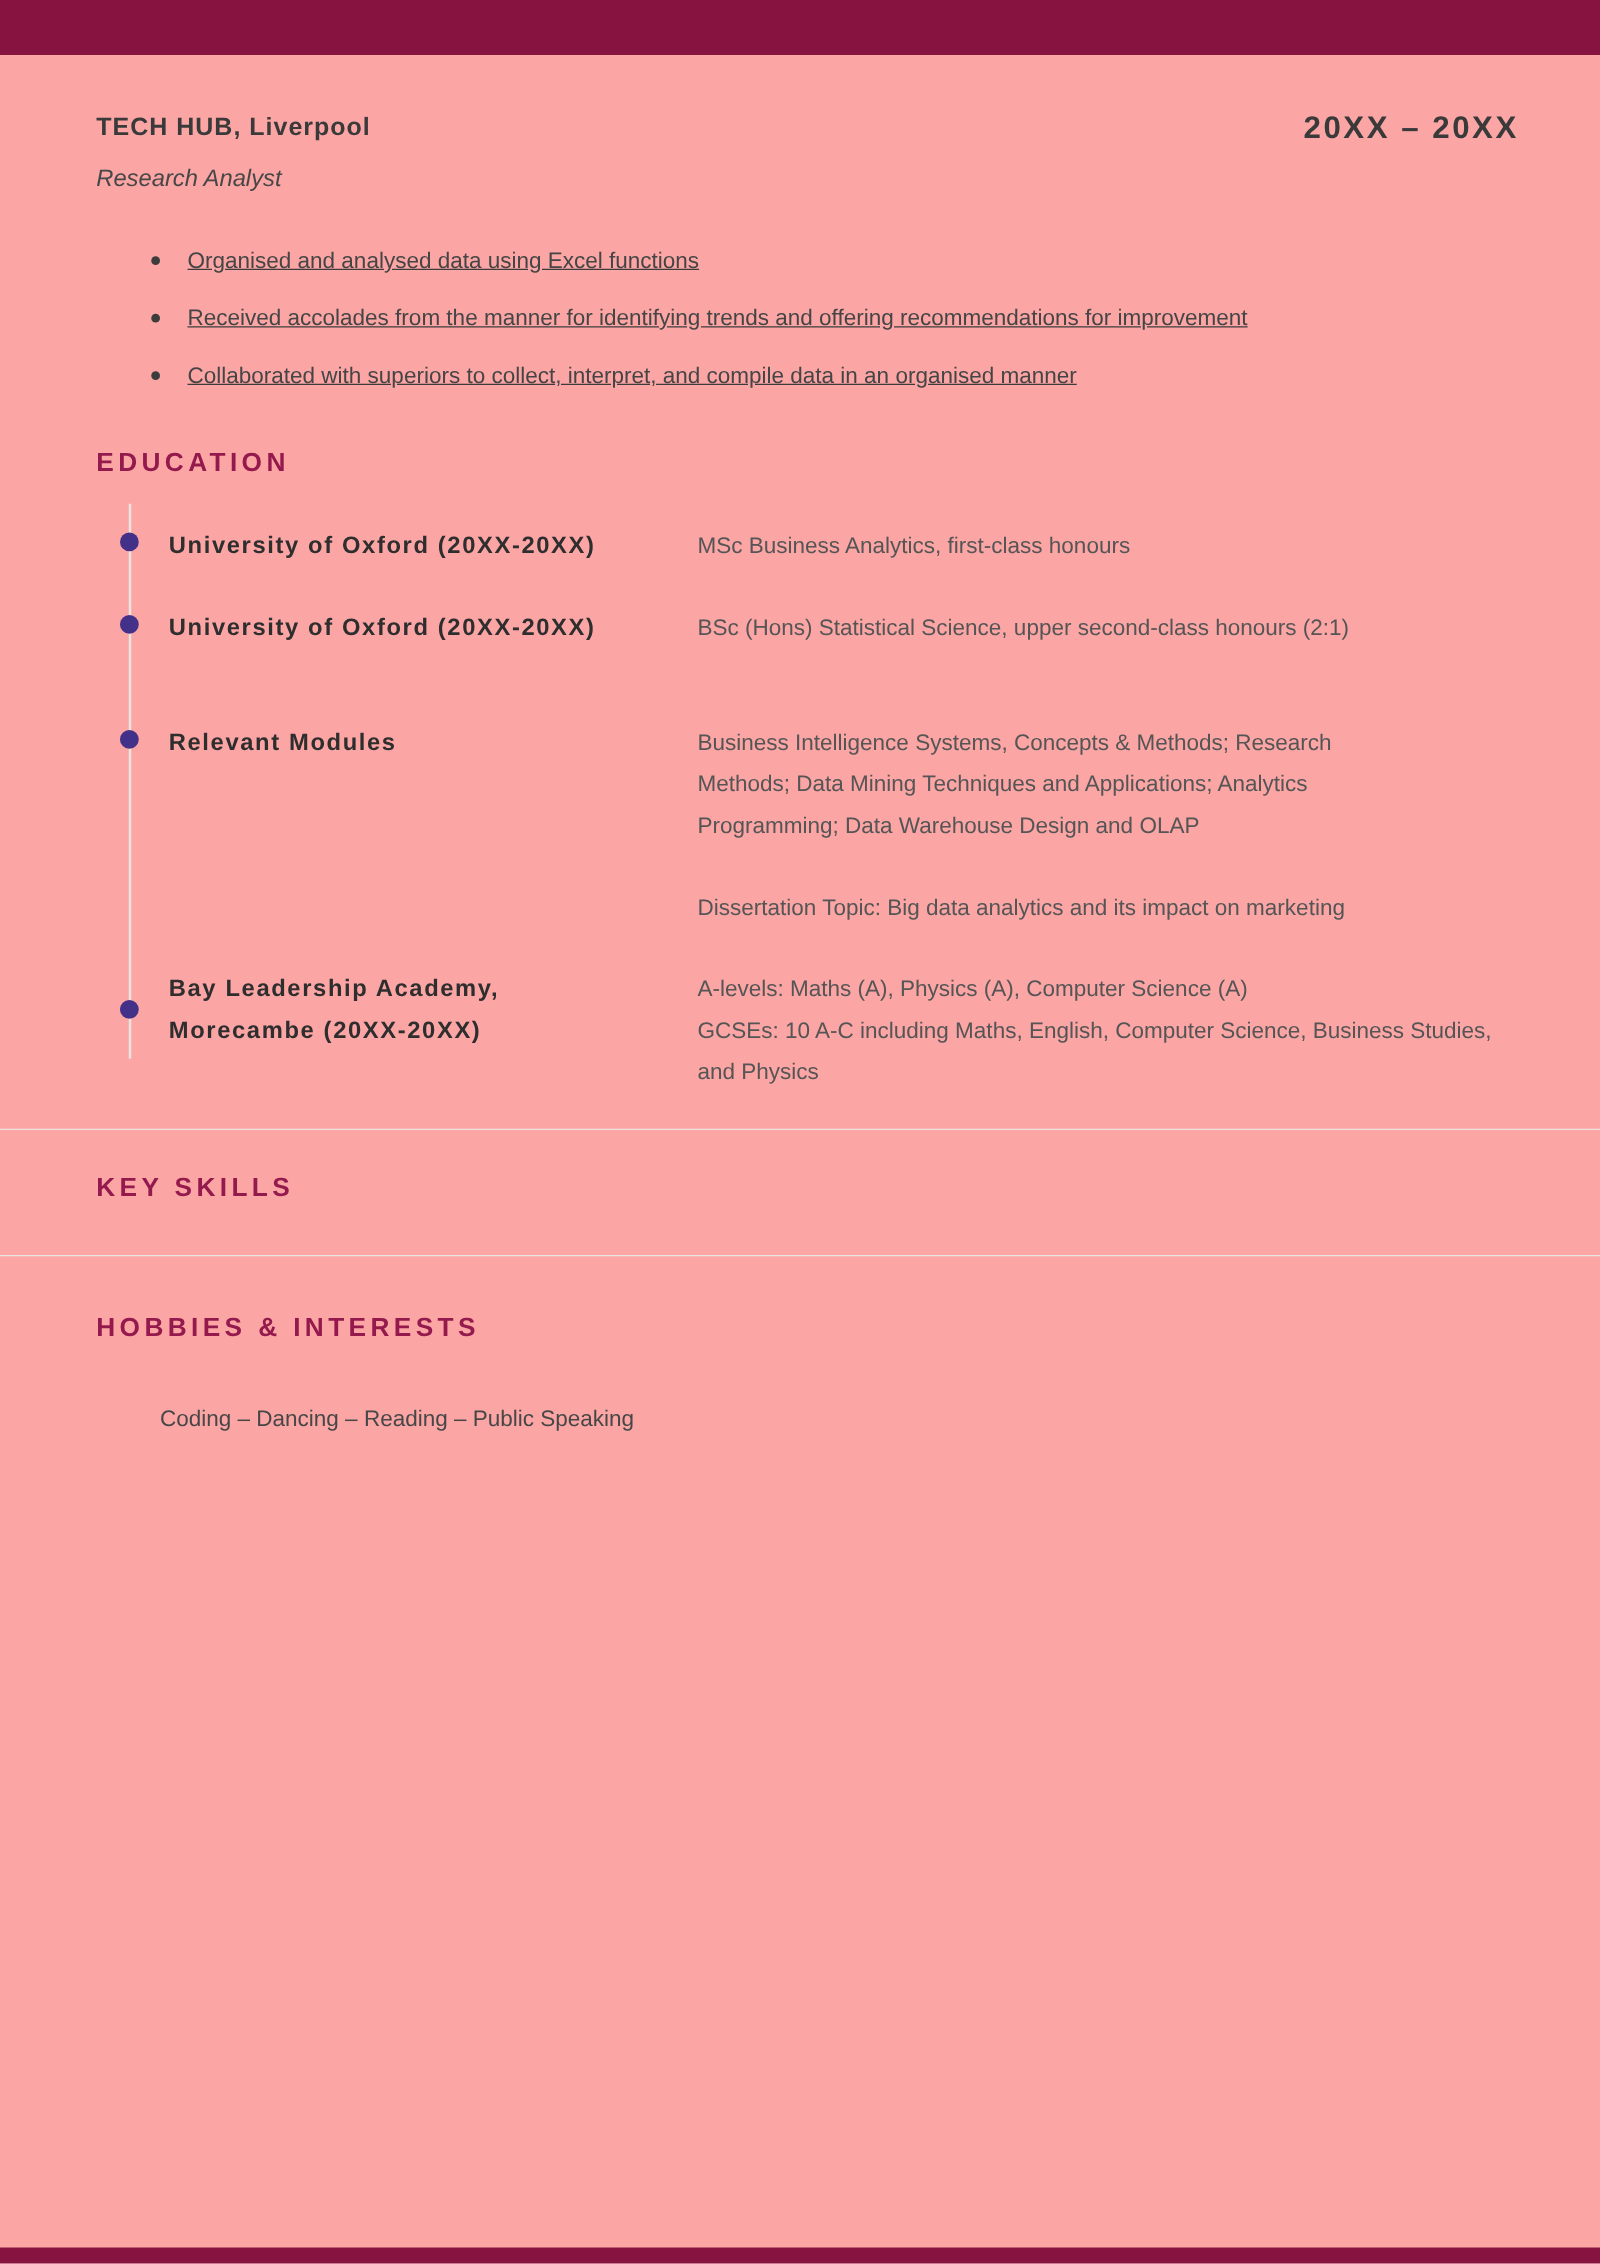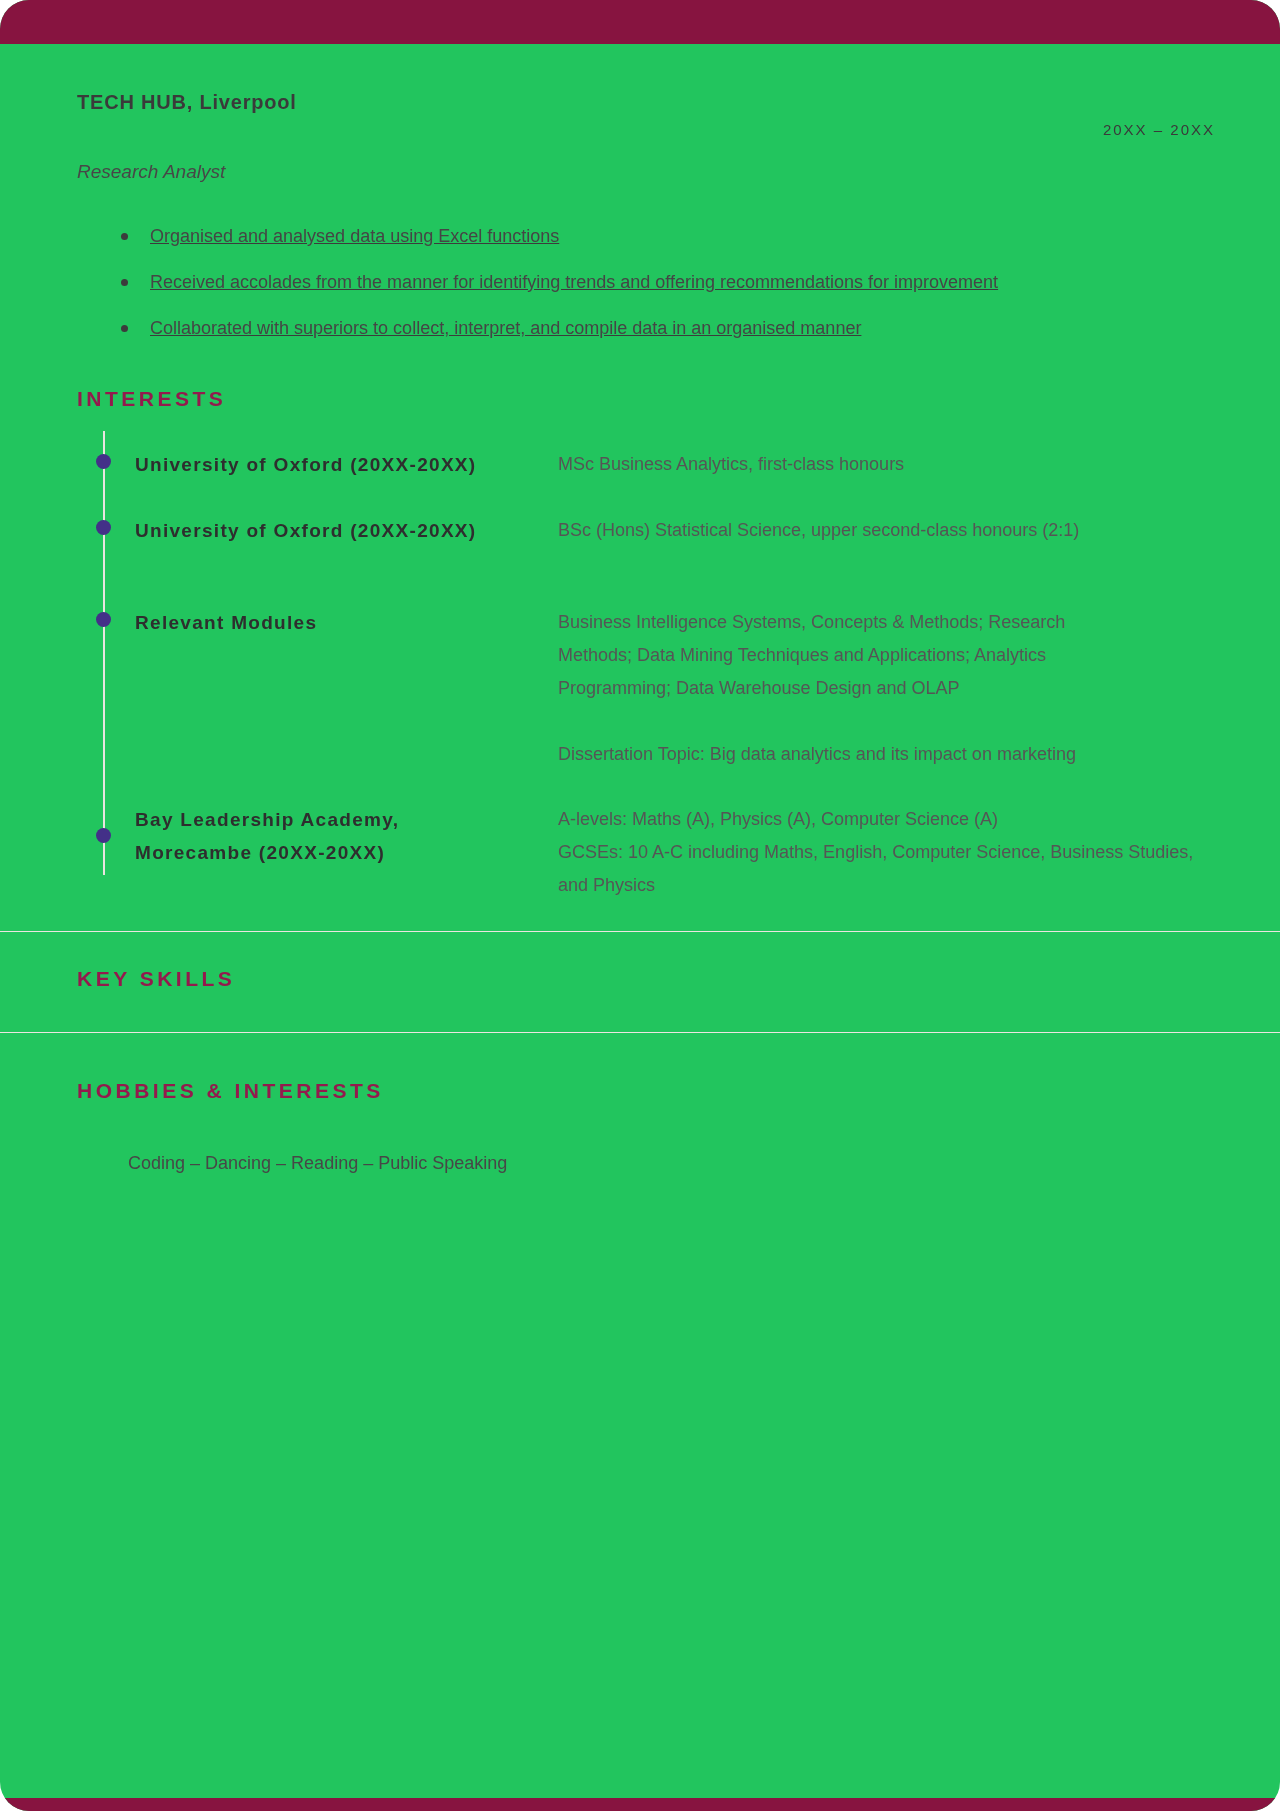--- a/index.html
+++ b/index.html
@@ -6,34 +6,33 @@
     --accent-bar:#871440;
     --heading:#941A4D;
     --dot:#433088;
     --tline:#E9E4E0;
     --divider:#EDE5E1;
   }
   *{box-sizing:border-box;}
   html,body{margin:0;padding:0;background:#ffffff;}
   .page{
     width:1280px;height:1811px;position:relative;overflow:hidden;
-    background:#22c55e;
+    background:#fca5a5;
     font-family:"Liberation Sans", sans-serif;
     color:#3c3c3c;
-    border-radius:29px;
   }
   .topbar{height:44px;width:100%;background:var(--accent-bar);}
   .bottombar{position:absolute;bottom:0;left:0;height:13px;width:100%;background:var(--accent-bar);}
 
   .header-row{
     display:flex;justify-content:space-between;align-items:flex-start;
     margin-top:46px;padding:0 65px 0 77px;
   }
   .company{font-size:20px;line-height:24px;letter-spacing:0.8px;color:#3a3a3a;font-weight:600;}
-  .dates{font-size:15px;line-height:24px;letter-spacing:2px;color:#3a3a3a;font-weight:400;margin-top:28px;}
+  .dates{font-size:25px;line-height:24px;letter-spacing:2px;color:#3a3a3a;font-weight:700;}
   .role{margin:18px 0 0 77px;font-size:19px;line-height:24px;font-style:italic;color:#474747;}
 
   ul.bullets{list-style:none;margin:38px 0 0 0;padding:0 65px 0 150px;text-decoration:underline;}
   ul.bullets li{
     position:relative;font-size:18px;line-height:29px;color:#454545;
     margin-bottom:17px;max-width:975px;
   }
   ul.bullets li::before{
     content:"";position:absolute;left:-29px;top:11px;width:7px;height:7px;
     border-radius:50%;background:#3c3c3c;
@@ -91,21 +90,21 @@
     <div class="dates">20XX – 20XX</div>
   </div>
   <div class="role">Research Analyst</div>
 
   <ul class="bullets">
     <li>Organised and analysed data using Excel functions</li>
     <li>Received accolades from the manner for identifying trends and offering recommendations for improvement</li>
     <li>Collaborated with superiors to collect, interpret, and compile data in an organised manner</li>
   </ul>
 
-  <h2 class="section-heading edu-heading">INTERESTS</h2>
+  <h2 class="section-heading edu-heading">EDUCATION</h2>
 
   <div class="timeline">
 
     <div class="edu-row row1">
       <span class="dot"></span>
       <div class="edu-label">University of Oxford (20XX-20XX)</div>
       <div class="edu-desc">
         <p>MSc Business Analytics, first-class honours</p>
       </div>
     </div>

